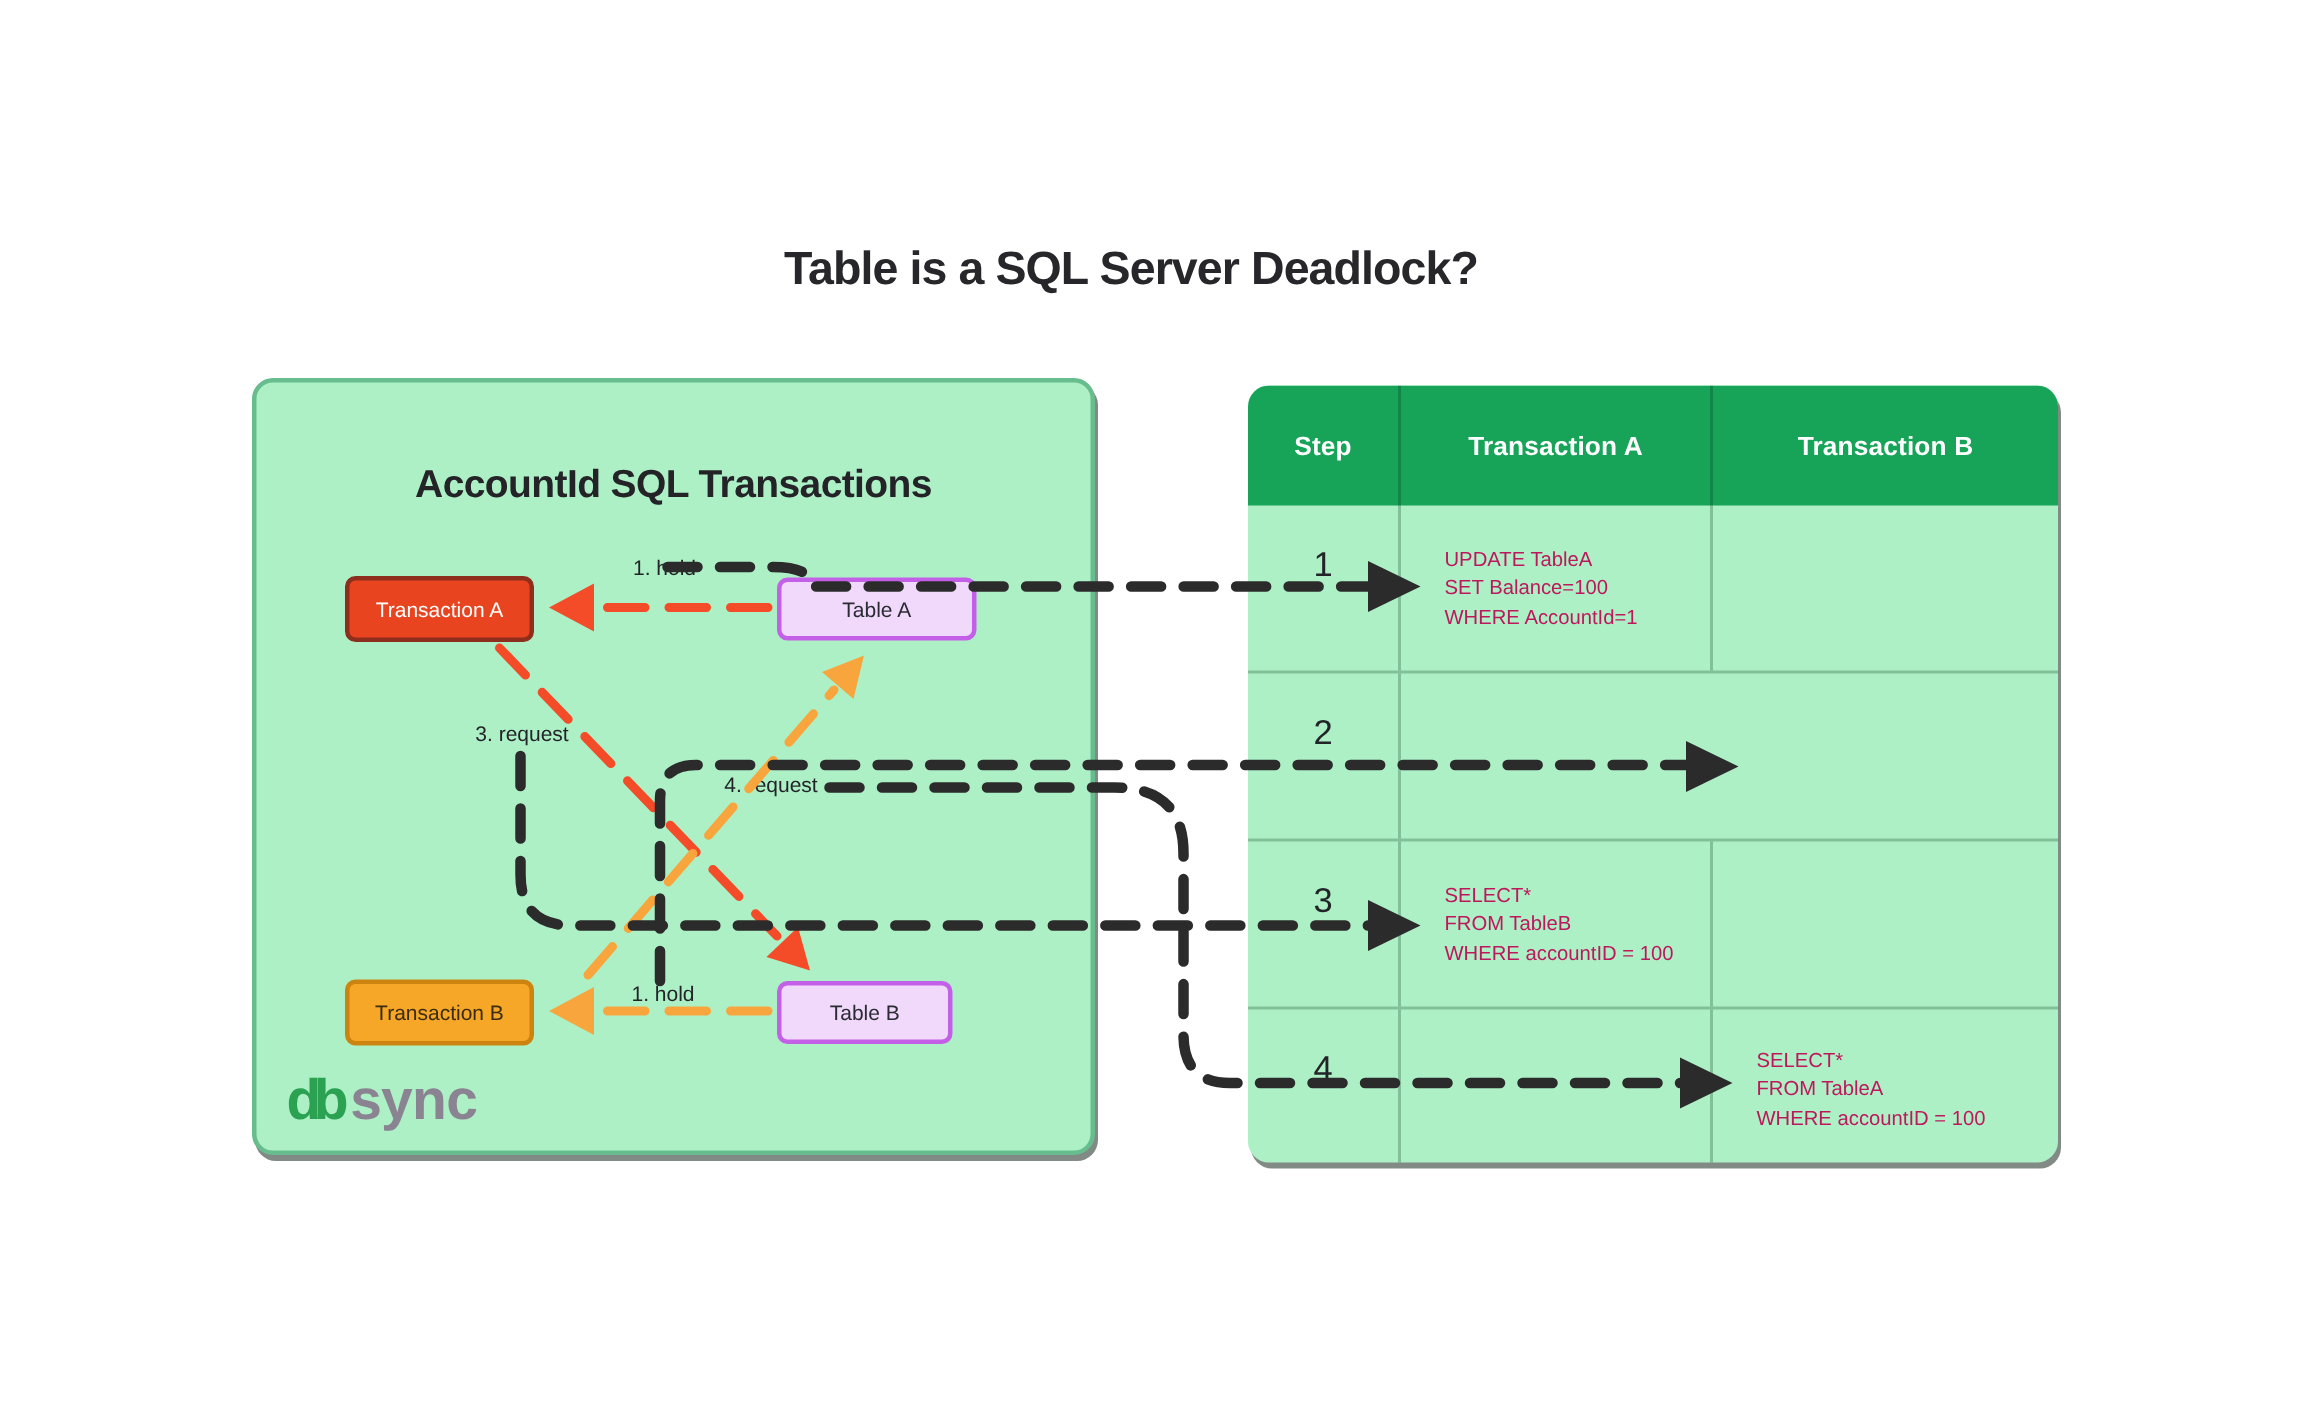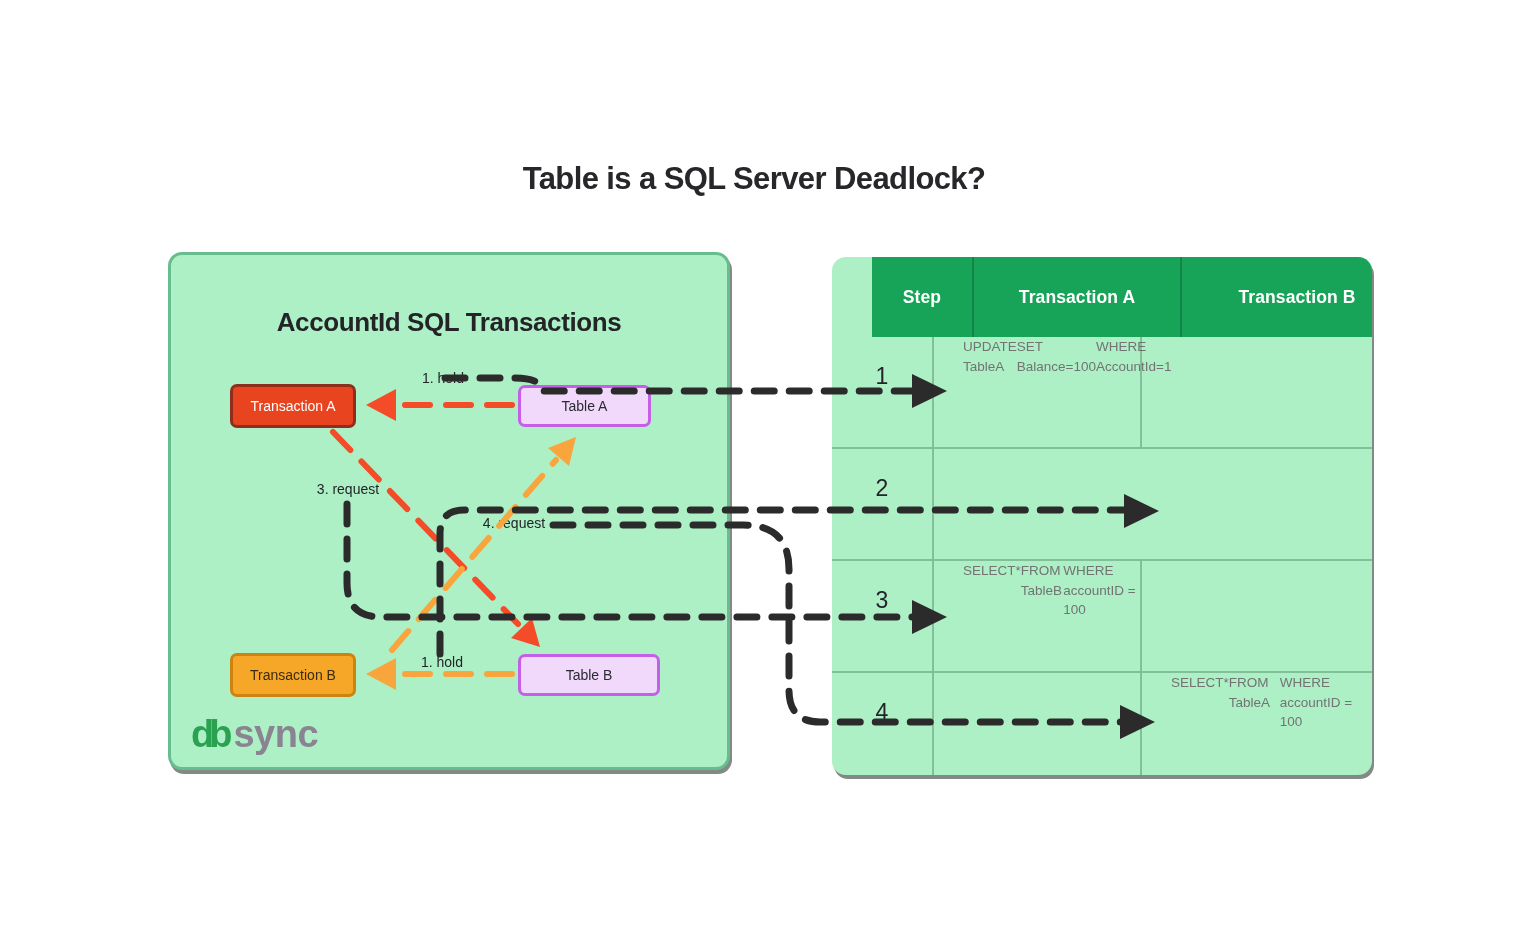--- a/index.html
+++ b/index.html
@@ -37,21 +37,21 @@
     position:absolute; box-sizing:border-box;
     display:flex; align-items:center; justify-content:center;
     font-size:14px; border-radius:7px;
   }
   .node-txa { left:59px; top:129px; width:126px; height:44px;
     background:#e8441f; border:3px solid #8e2f1e; color:#ffffff; }
   .node-tba { left:347px; top:130px; width:133px; height:42px;
     background:#f0d9fa; border:3px solid #c45fe8; color:#2b2b33; }
   .node-txb { left:59px; top:398px; width:126px; height:44px;
     background:#f6a728; border:3px solid #cd830f; color:#3a2c10; }
-  .node-tbb { left:347px; top:399px; width:142px; height:42px;
+  .node-tbb { left:347px; top:399px; width:117px; height:42px;
     background:#f0d9fa; border:3px solid #c45fe8; color:#2b2b33; }
 
   .edge-label {
     position:absolute; font-size:14px; color:#222428; text-align:center;
   }
   .lbl-hold1   { left:237px; top:115px; width:70px; }
   .lbl-request3{ left:127px; top:226px; width:100px; }
   .lbl-request4{ left:293px; top:260px; width:100px; }
   .lbl-hold2   { left:236px; top:399px; width:70px; }
 
@@ -65,21 +65,21 @@
   
   .steps-table {
     position:absolute; left:832px; top:257px; width:540px; height:518px;
     background:#adf0c6;
     border-radius:14px;
     overflow:hidden;
     box-shadow:2px 4px 0 rgba(28,42,33,0.55);
   }
   .thead {
     display:grid; grid-template-columns:100px 208px 232px;
-    height:80px; background:#17a458;margin-left:40px;
+    height:80px; background:#17a458;
   }
   .thead .th {
     display:flex; align-items:center; justify-content:center;
     color:#ffffff; font-weight:800; font-size:17.5px;
     letter-spacing:0.1px;
   }
   .thead .th + .th { border-left:2px solid rgba(10,80,45,0.35); }
 
   .trow {
     display:grid; grid-template-columns:100px 208px 232px;
@@ -89,23 +89,23 @@
   .trow + .trow { border-top:2px solid rgba(58,112,82,0.38); }
   .trow > .td + .td { border-left:2px solid rgba(58,112,82,0.38); }
 
   .td { position:relative; box-sizing:border-box; }
   .td-step { text-align:center; }
   .step-num {
     position:absolute; left:0; width:100%; top:26px;
     font-size:23px; color:#222428;
   }
   .td-sql {
-    display:flex; flex-direction:row; 
+    display:flex; flex-direction:column; justify-content:center;
     padding-left:29px;
-    font-size:13.5px; line-height:19.5px; color:#737373;
+    font-size:13.5px; line-height:19.5px; color:#be185d;
   }
 
   
   .overlay {
     position:absolute; left:0; top:0; width:1536px; height:944px;
     z-index:30; pointer-events:none;
   }
 </style>
 </head>
 <body>

